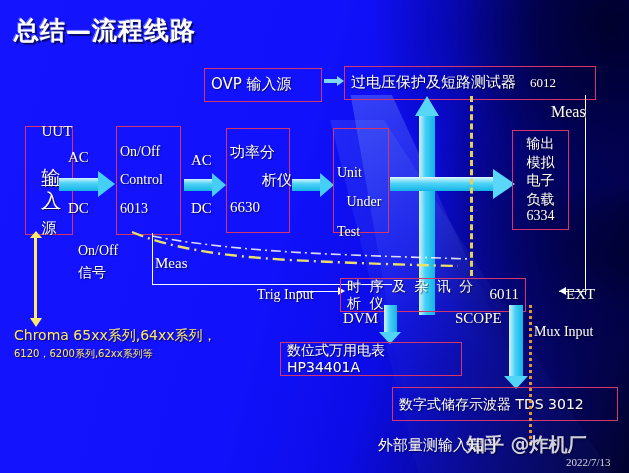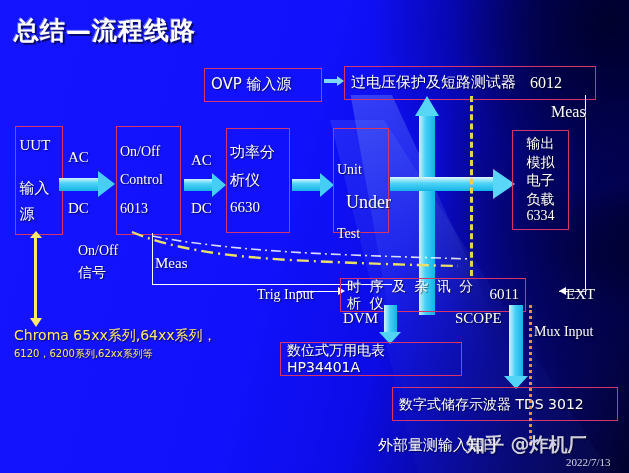--- a/index.html
+++ b/index.html
@@ -79,29 +79,29 @@
 
   <div class="box pad" style="left:204px;top:68px;width:118px;height:26px;justify-content:flex-start;">
     <span class="ln cjk" style="font-size:15px;">OVP 输入源</span>
   </div>
 
   <div style="position:absolute;left:324px;top:79px;width:14px;height:4px;background:#7fd8f2;"></div>
   <div style="position:absolute;left:337px;top:76px;width:0;height:0;border-left:7px solid #7fd8f2;border-top:5px solid transparent;border-bottom:5px solid transparent;"></div>
 
   <div class="box pad" style="left:344px;top:66px;width:252px;height:29px;justify-content:flex-start;">
     <span class="ln cjk" style="font-size:15px;width:auto;">过电压保护及短路测试器</span>
-    <span class="ln" style="font-size:16px;width:auto;margin-left:14px;">6012</span>
+    <span class="ln" style="font-size:13px;width:auto;margin-left:14px;">6012</span>
   </div>
 
   <div class="vline" style="left:585px;top:95px;height:200px;"></div>
   <div class="lbl" style="left:551px;top:103px;font-size:16px;">Meas</div>
 
-  <div class="box vert" style="left:15px;top:126px;width:48px;height:109px;padding:5px 0;">
+  <div class="box vert" style="left:25px;top:126px;width:48px;height:109px;padding:5px 12px;">
     <span class="ln" style="font-size:15px;text-align:left;padding-left:7px;">UUT</span>
-    <span class="ln cjk" style="font-size:15px;text-align:left;padding-left:7px;margin-top:25px;">输入</span>
+    <span class="ln cjk" style="font-size:19px;text-align:left;padding-left:7px;margin-top:25px;text-decoration:underline;">输入</span>
     <span class="ln cjk" style="font-size:15px;text-align:left;padding-left:7px;margin-top:9px;">源</span>
   </div>
 
   <div class="lbl" style="left:68px;top:149px;font-size:15px;">AC</div>
   <div class="lbl" style="left:68px;top:200px;font-size:15px;">DC</div>
 
   <div style="position:absolute;left:59px;top:178px;width:40px;height:13px;background:linear-gradient(180deg,#d4f4ff 0%,#4ed3f7 40%,#16b3e6 100%);"></div>
   <div style="position:absolute;left:98px;top:171px;width:0;height:0;border-left:17px solid #45cff6;border-top:13px solid transparent;border-bottom:13px solid transparent;"></div>
 
   <div class="box vert" style="left:116px;top:126px;width:65px;height:109px;padding:5px 0;">
@@ -111,30 +111,30 @@
   </div>
 
   <div class="lbl" style="left:191px;top:152px;font-size:15px;">AC</div>
   <div class="lbl" style="left:191px;top:200px;font-size:15px;">DC</div>
 
   <div style="position:absolute;left:184px;top:179px;width:29px;height:12px;background:linear-gradient(180deg,#d4f4ff 0%,#4ed3f7 40%,#16b3e6 100%);"></div>
   <div style="position:absolute;left:212px;top:173px;width:0;height:0;border-left:14px solid #45cff6;border-top:12px solid transparent;border-bottom:12px solid transparent;"></div>
 
   <div class="box vert" style="left:226px;top:128px;width:64px;height:105px;padding:5px 0;">
     <span class="ln cjk" style="font-size:15px;text-align:left;padding-left:6px;">功率分</span>
-    <span class="ln cjk" style="font-size:15px;text-align:left;padding-left:6px;margin-top:10px;">析仪</span>
+    <span class="ln cjk" style="font-size:15px;text-align:right;padding-left:6px;margin-top:10px;">析仪</span>
     <span class="ln" style="font-size:15px;text-align:left;padding-left:6px;margin-top:10px;">6630</span>
   </div>
 
   <div style="position:absolute;left:292px;top:179px;width:29px;height:12px;background:linear-gradient(180deg,#d4f4ff 0%,#4ed3f7 40%,#16b3e6 100%);"></div>
   <div style="position:absolute;left:320px;top:173px;width:0;height:0;border-left:14px solid #45cff6;border-top:12px solid transparent;border-bottom:12px solid transparent;"></div>
 
   <div class="box vert" style="left:333px;top:128px;width:56px;height:105px;padding:5px 0;">
     <span class="ln" style="font-size:14px;text-align:left;padding-left:6px;margin-top:44px;">Unit</span>
-    <span class="ln" style="font-size:18px;text-align:right;padding-left:6px;margin-top:13px;">Under</span>
+    <span class="ln" style="font-size:14px;text-align:center;padding-left:6px;margin-top:13px;">Under</span>
     <span class="ln" style="font-size:14px;text-align:left;padding-left:6px;margin-top:13px;">Test</span>
   </div>
 
   <div style="position:absolute;left:419px;top:115px;width:16px;height:200px;background:linear-gradient(90deg,#d2f3ff 0%,#47d0f6 40%,#12b3e7 100%);"></div>
   <div style="position:absolute;left:415px;top:96px;width:0;height:0;border-bottom:20px solid #57d6f8;border-left:12px solid transparent;border-right:12px solid transparent;"></div>
 
   <div style="position:absolute;left:390px;top:177px;width:104px;height:14px;background:linear-gradient(180deg,#e2f8ff 0%,#4fd4f7 45%,#14b4e7 100%);"></div>
   <div style="position:absolute;left:493px;top:169px;width:0;height:0;border-left:22px solid #5ad7f8;border-top:15px solid transparent;border-bottom:15px solid transparent;"></div>
 
   <div class="box vert" style="left:512px;top:130px;width:57px;height:100px;padding:3px 0;">

